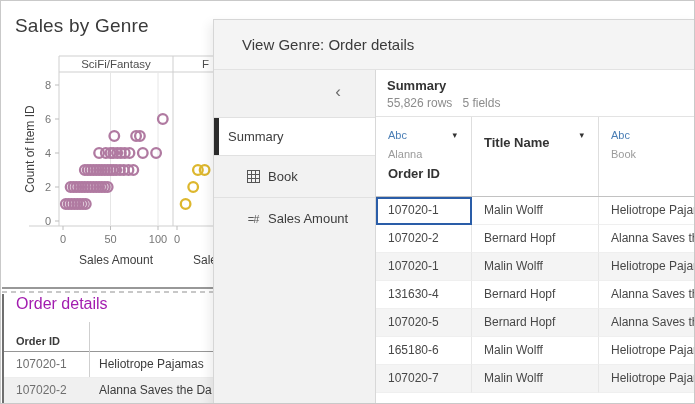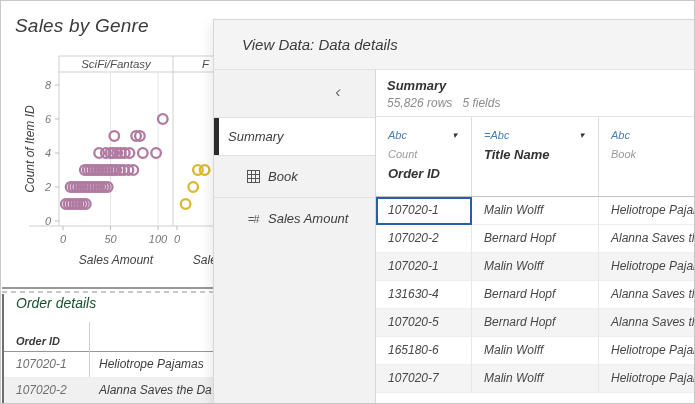--- a/index.html
+++ b/index.html
@@ -1,31 +1,31 @@
 <!DOCTYPE html>
 <html><head>
 <meta charset="utf-8">
 <style>
   html,body{margin:0;padding:0;background:#e9e9e9;}
   .page{position:relative;width:695px;height:404px;background:#fff;border:1px solid #c9c9c9;
-        box-sizing:border-box;overflow:hidden;font-family:"Liberation Sans",sans-serif;font-style:italic;}
+        box-sizing:border-box;overflow:hidden;font-family:"Liberation Sans",sans-serif;}
 
   
   .sheet-genre{position:absolute;left:0;top:0;width:218px;height:286px;}
   .genre-title{position:absolute;left:14px;top:14px;font-size:19px;color:#3a3a3a;letter-spacing:.2px;}
   #genre-svg{position:absolute;left:0;top:0;}
   #genre-svg text{font-family:"Liberation Sans",sans-serif;}
 
   
   .divider{position:absolute;left:1px;top:286px;width:211px;height:7px;border-top:2px solid #989898;background:#fff;}
   .divider-dashes{height:2px;margin-top:2px;background:repeating-linear-gradient(90deg,#c8c8c8 0 5px,transparent 5px 9px);}
 
   
   .sheet-orders{position:absolute;left:1px;top:293px;width:211px;height:111px;border-left:2px solid #6f6f6f;background:#fff;}
-  .od-title{position:absolute;left:12px;top:1px;font-size:14px;color:#14532d;}
+  .od-title{position:absolute;left:12px;top:1px;font-size:16px;color:#a21caf;}
   .od-header{position:absolute;left:0;top:40px;right:0;height:17px;border-bottom:1px solid #969696;}
   .od-header-label{position:absolute;left:12px;top:1px;font-size:11px;font-weight:bold;color:#3a3a3a;}
   .od-colsep{position:absolute;left:85px;top:28px;bottom:0;width:1px;background:#cfcfcf;}
   .od-rows{position:absolute;left:0;top:58px;right:0;bottom:-25px;}
   .od-row{display:flex;height:25px;line-height:25px;border-bottom:1px solid #ededed;}
   .od-row.band{background:#f0f0f0;}
   .od-id{width:86px;box-sizing:border-box;padding-left:12px;font-size:12px;color:#6f6f6f;}
   .od-title-cell{flex:1;box-sizing:border-box;padding-left:9px;font-size:12px;color:#3c3c3c;white-space:nowrap;}
 
   
@@ -184,21 +184,21 @@
         </div>
         <div class="od-row band">
           <div class="od-id">107020-2</div>
           <div class="od-title-cell">Alanna Saves the Da</div>
         </div>
       </div>
   </div>
 
   <div class="modal">
     <div class="modal-titlebar">
-      <span>View Data: Data details</span>
+      <span>View Genre: Order details</span>
     </div>
     <div class="modal-body">
 
       <div class="vd-sidebar">
         <div class="collapse-row">
           <span class="collapse-btn">‹</span>
         </div>
         <div id="side-items">
             <div class="side-item selected">
               <div class="side-selbar"></div>
@@ -227,25 +227,24 @@
         <div class="summary-head">
           <div class="summary-title">Summary</div>
           <div class="summary-sub">
             <span>55,826 rows</span><span>5 fields</span>
           </div>
         </div>
         <div class="vd-head" id="vd-head">
             <div class="vd-col w1">
               <div class="vd-type">Abc</div>
               <div class="vd-caret">▾</div>
-              <div class="vd-source">Count</div>
+              <div class="vd-source">Alanna</div>
               <div class="vd-name">Order ID</div>
             </div>
             <div class="vd-col w2">
-              <div class="vd-type">=Abc</div>
               <div class="vd-caret">▾</div>
               <div class="vd-name">Title Name</div>
             </div>
             <div class="vd-col w3">
               <div class="vd-type">Abc</div>
               <div class="vd-source">Book</div>
             </div>
           </div>
         <div class="vd-rows" id="vd-rows">
             <div class="vd-row selected">

